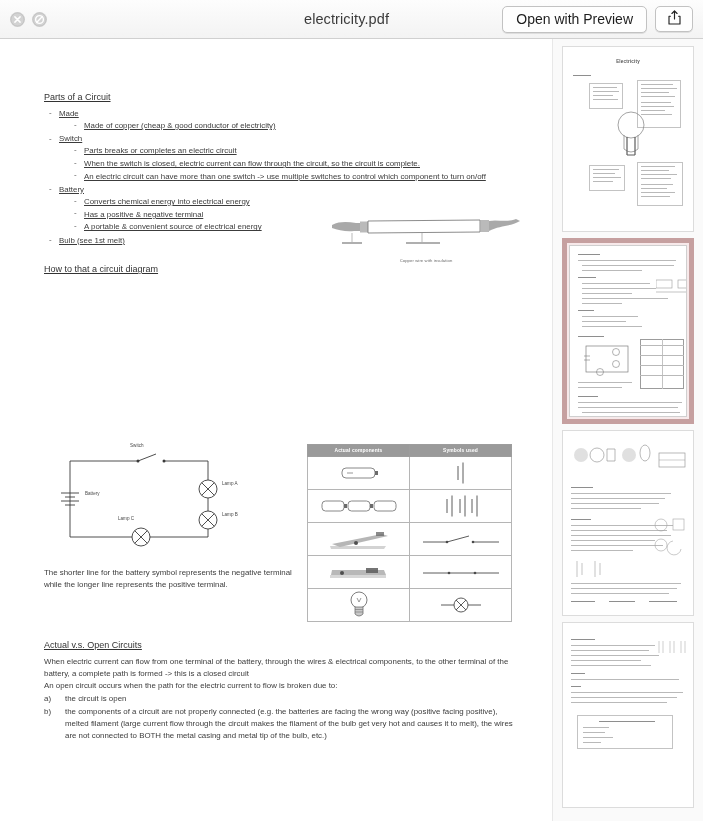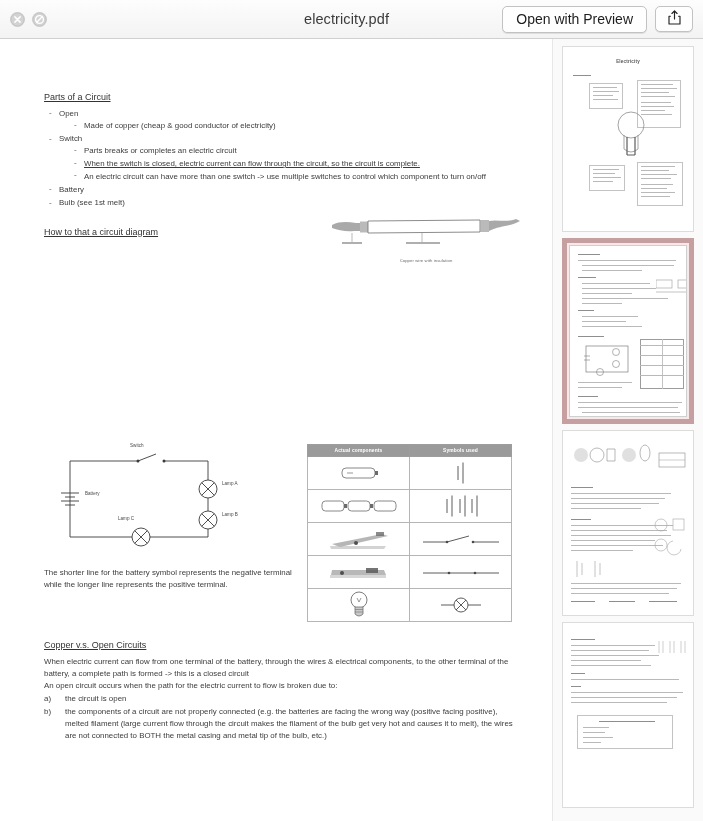--- a/index.html
+++ b/index.html
@@ -116,20 +116,21 @@
   }
 
   .page {
     position: absolute;
     top: 0; left: 0;
     width: 553px;
     padding: 52px 30px 0 44px;
     color: #3c3c3c;
     font-size: 7.9px;
     line-height: 1.54;
+    text-decoration: underline;
   }
 
   .h-underline {
     text-decoration: underline;
     font-size: 9px;
     color: #333;
     display: inline-block;
     margin-bottom: 3px;
   }
 
@@ -355,37 +356,42 @@
   <div class="body-row">
 
     <div class="doc-pane">
       <div class="page">
 
         <div class="h-underline">Parts of a Circuit</div>
 
         <ul class="lvl1">
 
           <li>
-            <span>Open</span>
+            <span>Made</span>
             <ul class="lvl2">
               <li>Made of copper (cheap &amp; good conductor of electricity)</li>
             </ul>
           </li>
 
           <li style="margin-top:1px;">
             <span>Switch</span>
             <ul class="lvl2">
               <li>Parts breaks or completes an electric circuit</li>
               <li class="u">When the switch is closed, electric current can flow through the circuit, so the circuit is complete.</li>
               <li>An electric circuit can have more than one switch -&gt; use multiple switches to control which component to turn on/off</li>
             </ul>
           </li>
 
           <li style="margin-top:1px;">
             <span>Battery</span>
+            <ul class="lvl2">
+              <li>Converts chemical energy into electrical energy</li>
+              <li>Has a positive &amp; negative terminal</li>
+              <li>A portable &amp; convenient source of electrical energy</li>
+            </ul>
           </li>
 
           <li style="margin-top:1px;">
             <span>Bulb (see 1st melt)</span>
           </li>
         </ul>
 
         <div style="height:16px;"></div>
         <div class="h-underline">How to that a circuit diagram</div>
       </div>
@@ -569,21 +575,21 @@
                 </svg>
               </span>
             </td>
           </tr>
         </tbody>
       </table>
 
       <div class="batt-note">The shorter line for the battery symbol represents the negative terminal while the longer line represents the positive terminal.</div>
 
       <div class="closed-sec">
-        <div class="h-underline">Copper v.s. Open Circuits</div>
+        <div class="h-underline">Actual v.s. Open Circuits</div>
         <div>When electric current can flow from one terminal of the battery, through the wires &amp; electrical components, to the other terminal of the battery, a complete path is formed -&gt; this is a closed circuit</div>
         <div>An open circuit occurs when the path for the electric current to flow is broken due to:</div>
         <ol class="abc">
           <li>
             <span class="mk">a)</span>
             <span>the circuit is open</span>
           </li>
           <li>
             <span class="mk">b)</span>
             <span>the components of a circuit are not properly connected (e.g. the batteries are facing the wrong way (positive facing positive), melted filament (large current flow through the circuit makes the filament of the bulb get very hot and causes it to melt), the wires are not connected to BOTH the metal casing and metal tip of the bulb, etc.)</span>

